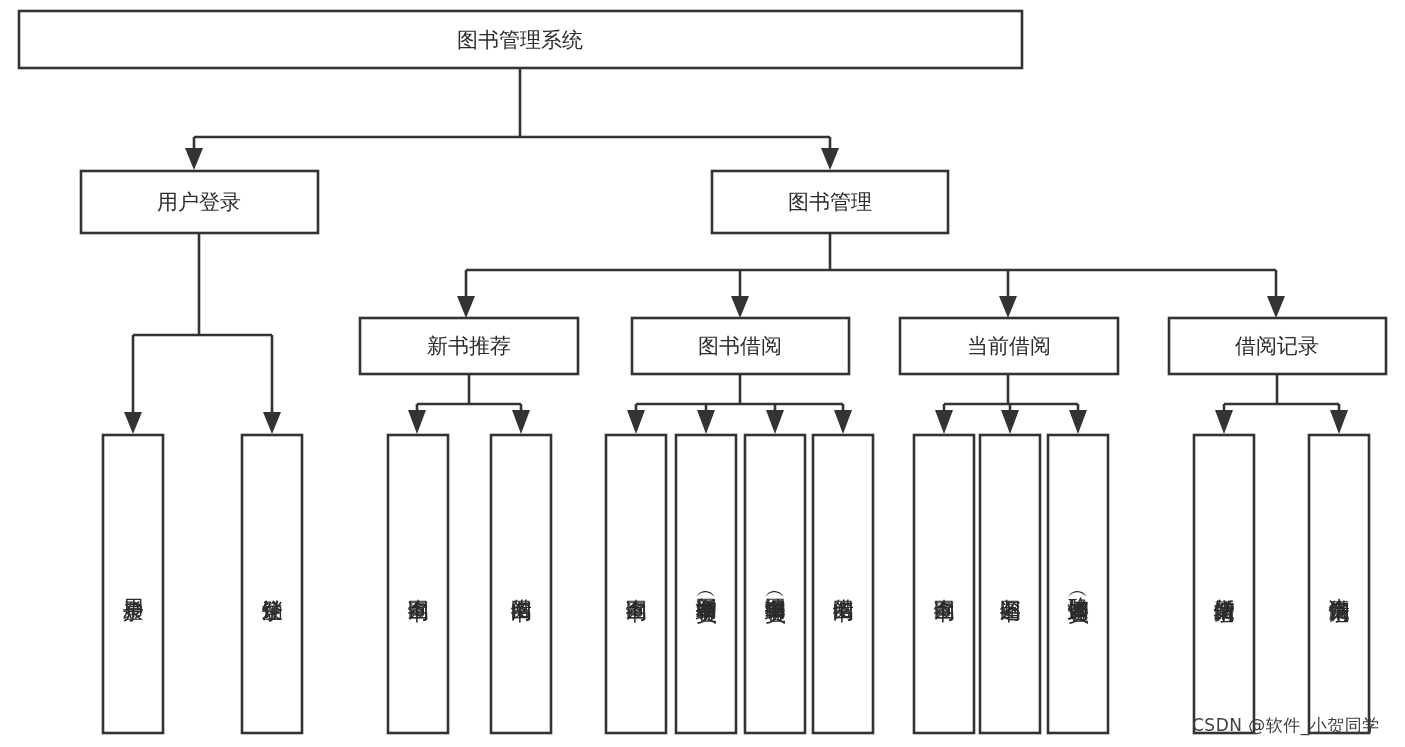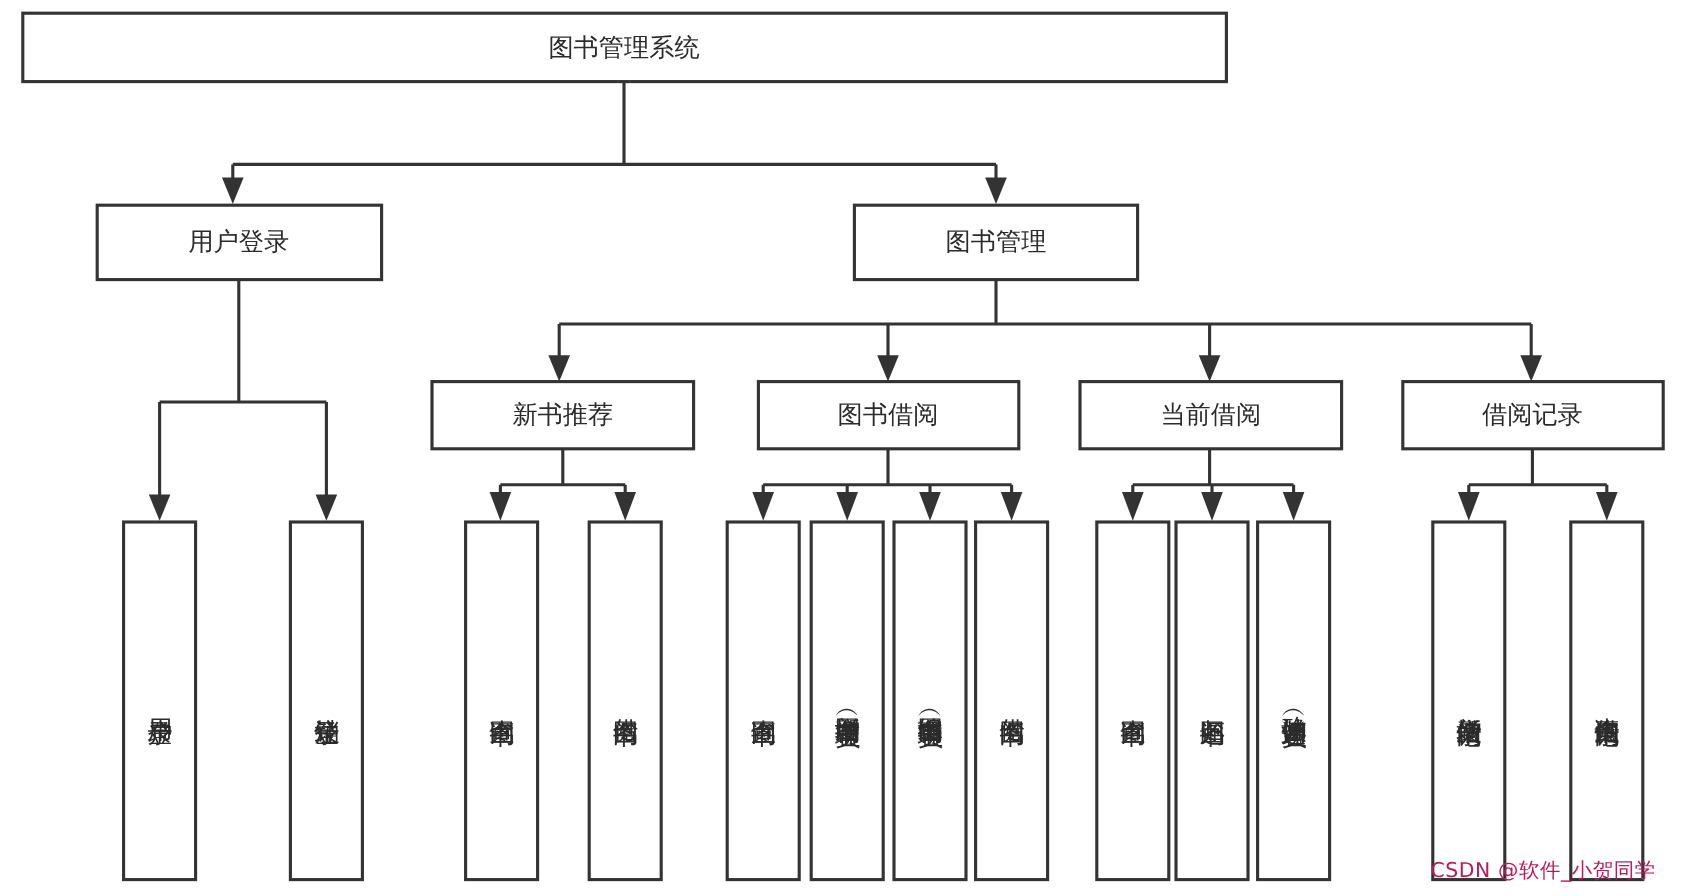--- a/index.html
+++ b/index.html
@@ -62,21 +62,21 @@
     align-items: center;
     justify-content: center;
     text-align: center;
     white-space: nowrap;
     user-select: none;
   }
   .watermark {
     position: absolute;
     font-family: "DejaVu Sans", "Liberation Sans", sans-serif;
     font-size: 17px;
-    color: #be185d;
+    color: #404040;
     white-space: nowrap;
     letter-spacing: 0.5px;
   }
 </style>
 </head>
 <body>
 
 <div id="diagram-root">
 
   <svg class="diagram-svg" viewBox="0 0 1405 747">

